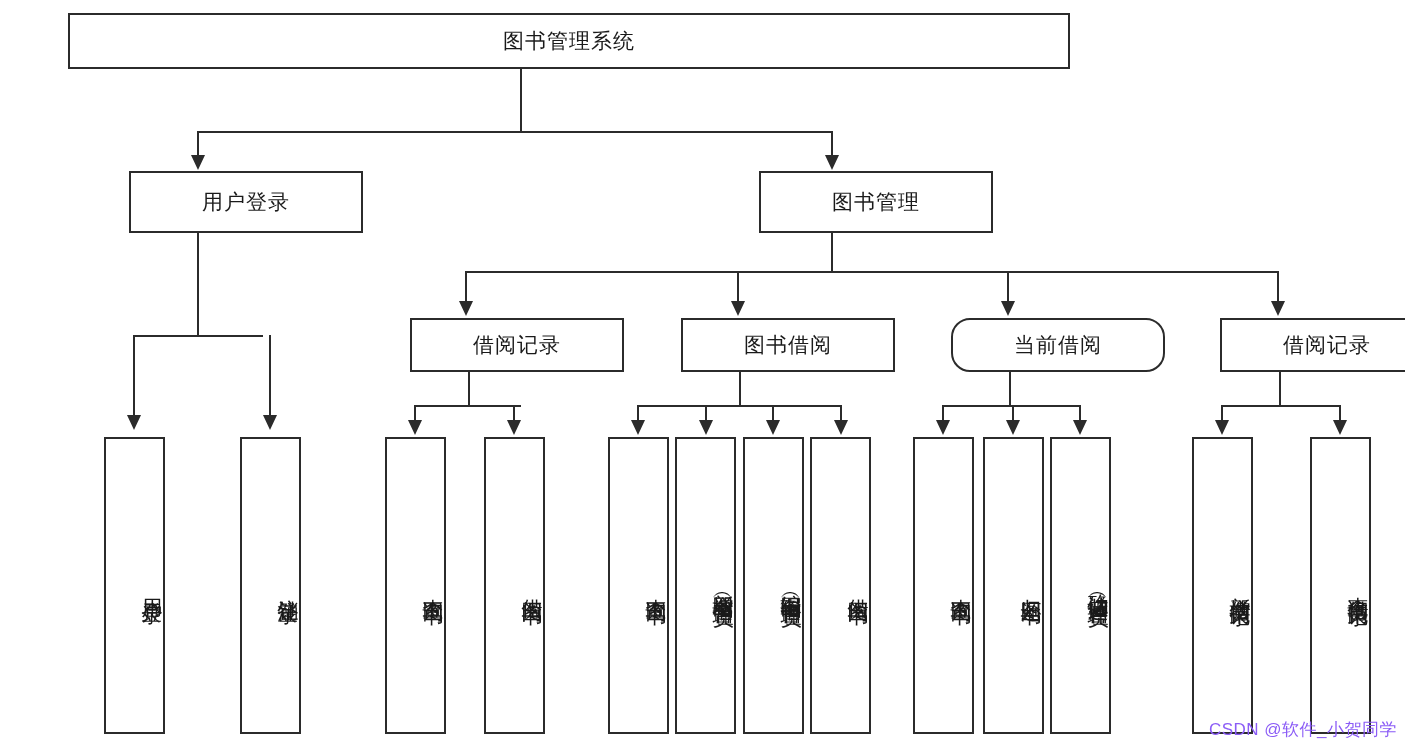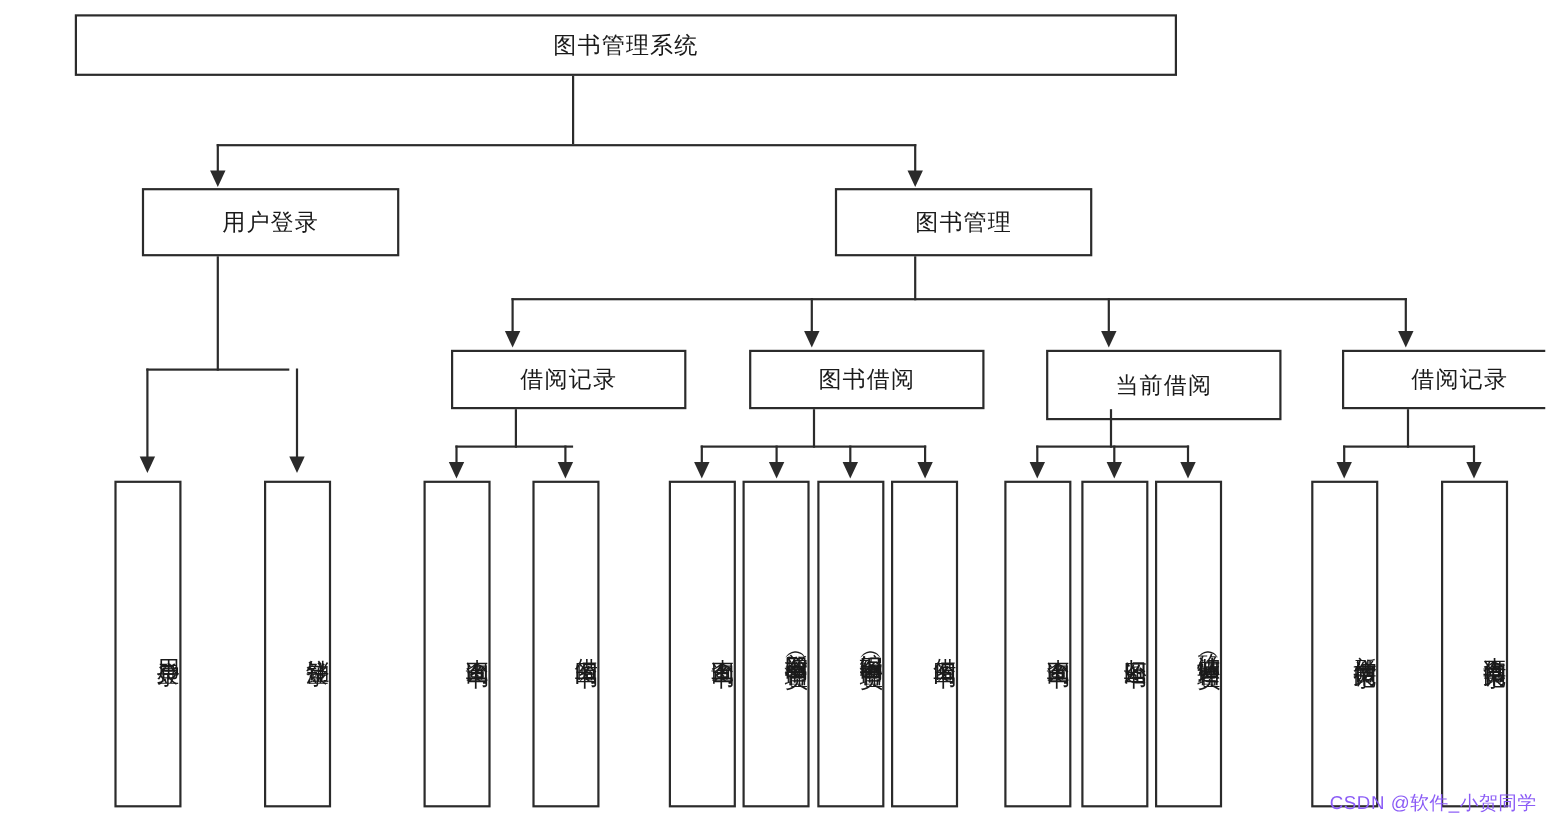--- a/index.html
+++ b/index.html
@@ -114,21 +114,21 @@
   <div class="arrow" style="left:1001px; top:301px;"></div>
   <div class="conn v" style="left:1277px; top:271px; height:32px;"></div>
   <div class="arrow" style="left:1271px; top:301px;"></div>
 
   <div class="node horiz" style="left:362px; top:318px; width:214px; height:54px;">
     <span>借阅记录</span>
   </div>
   <div class="node horiz" style="left:633px; top:318px; width:214px; height:54px;">
     <span>图书借阅</span>
   </div>
-  <div class="node horiz" style="left:903px; top:318px; width:214px; height:64px;">
+  <div class="node horiz" style="left:903px; top:318px; width:214px; height:54px;border-radius:19px;">
     <span>当前借阅</span>
   </div>
   <div class="node horiz" style="left:1172px; top:318px; width:214px; height:54px;">
     <span>借阅记录</span>
   </div>
 
   <div class="conn v" style="left:468px; top:372px; height:35px;"></div>
   <div class="conn h" style="left:414px; top:405px; width:107px;"></div>
   <div class="conn v" style="left:414px; top:405px; height:18px;"></div>
   <div class="arrow" style="left:408px; top:420px;"></div>

